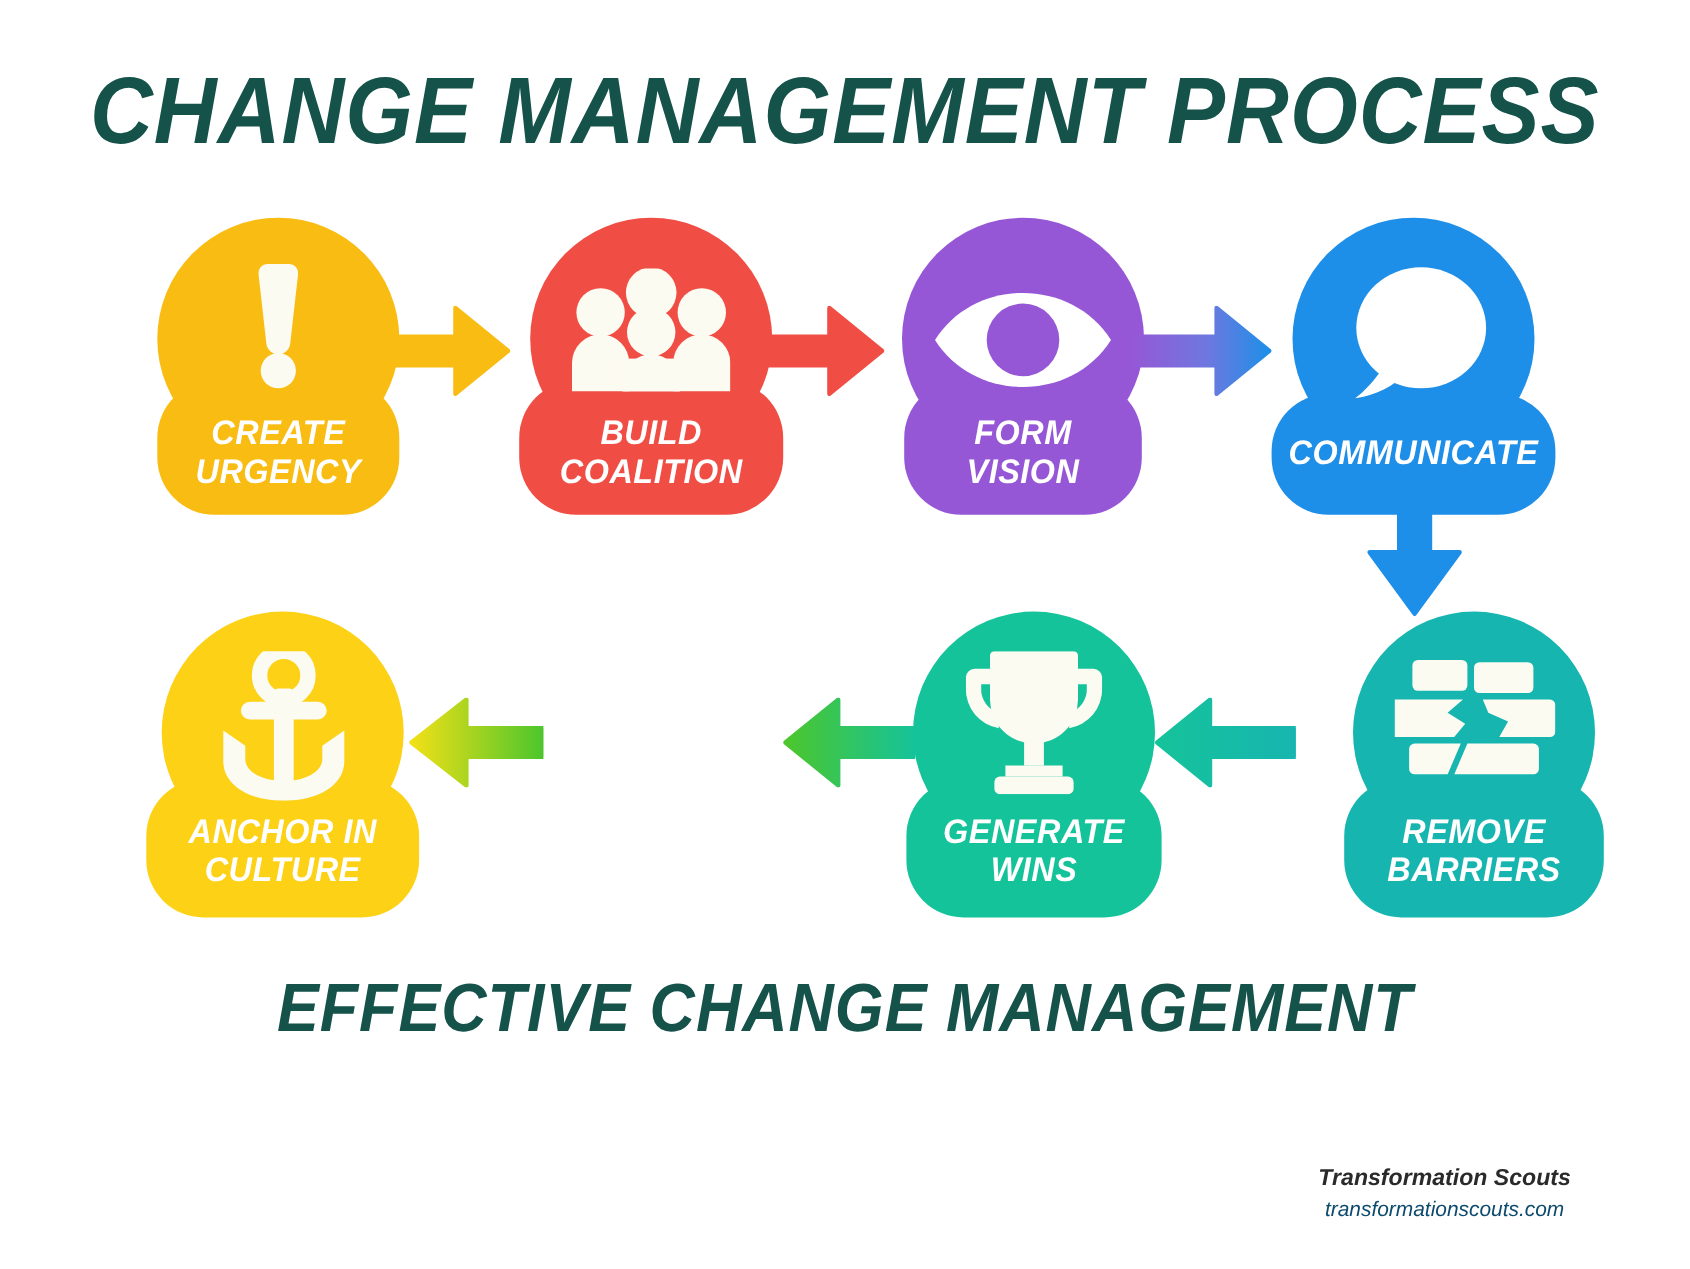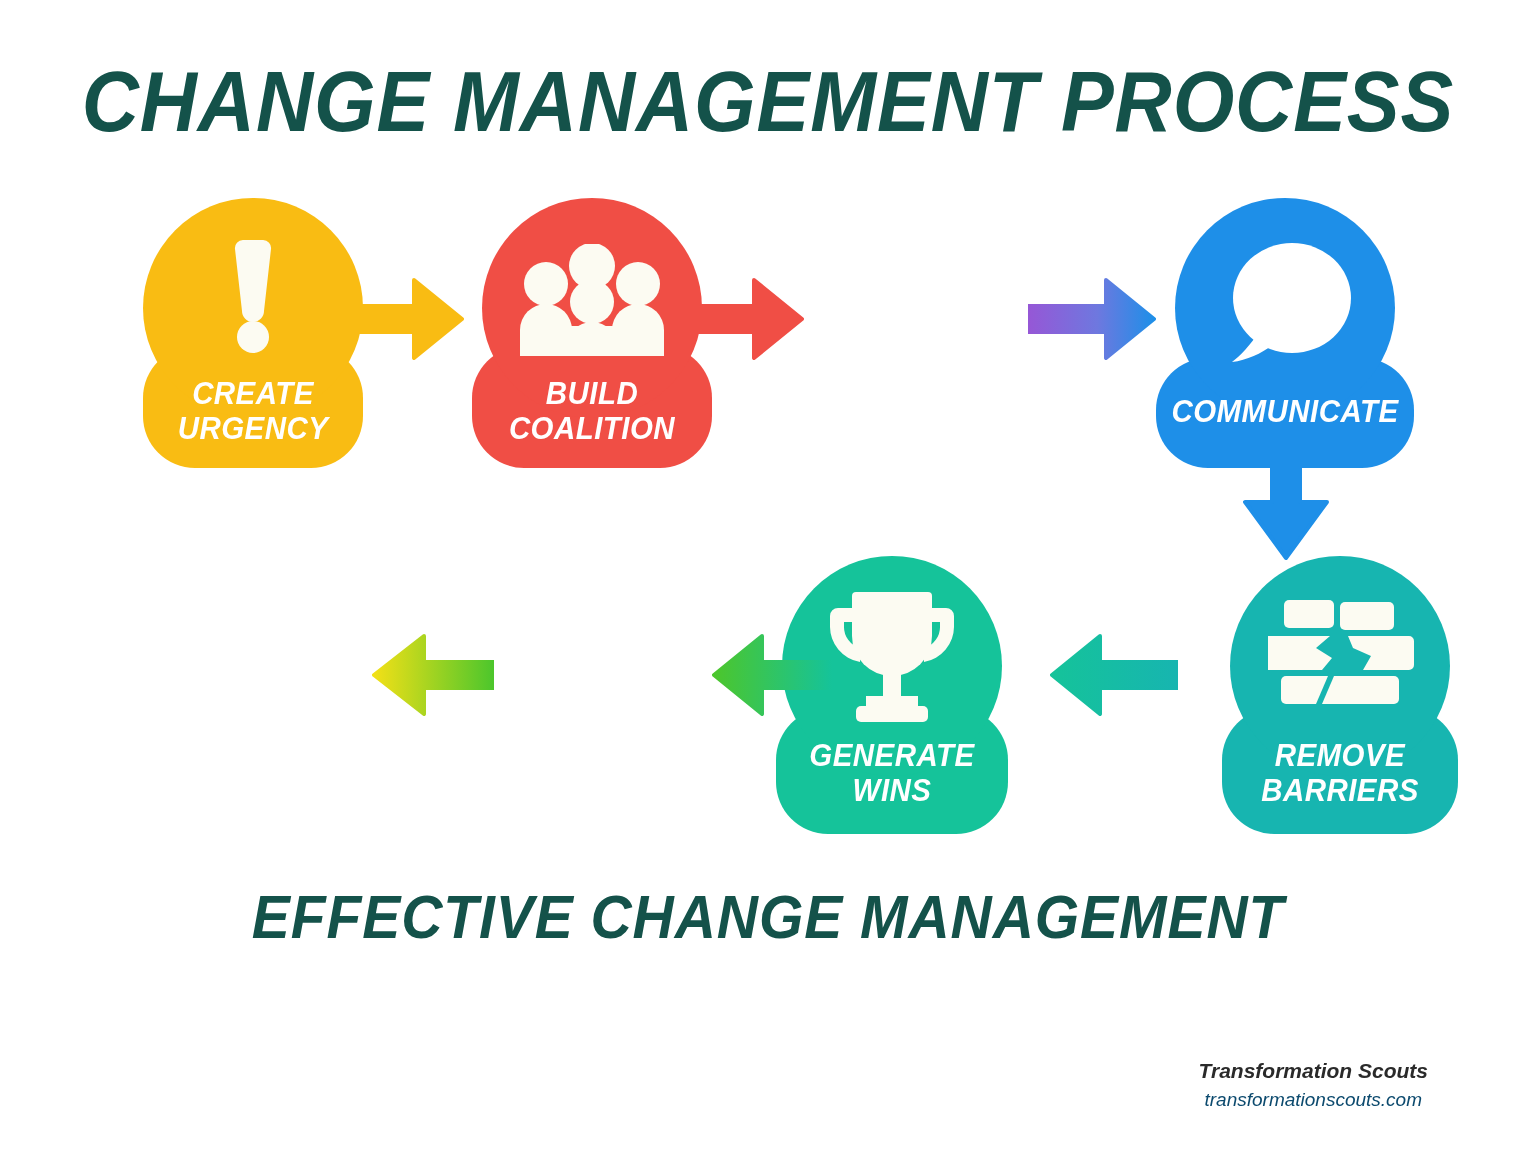--- a/index.html
+++ b/index.html
@@ -174,20 +174,32 @@
 
         <circle cx="72" cy="58" r="22" fill="#FCFBF2"></circle>
         <path d="M46,112 L46,104 a26,26 0 0 1 52,0 L98,112 Z" fill="#FCFBF2"></path>
         <rect x="46" y="82" width="52" height="30" fill="#FCFBF2"></rect>
       </svg>
     </div>
     <div class="label" style="top:178px;">BUILD
 COALITION</div>
   </div>
 
+  <div class="node" style="left:810px;top:198px;width:240px;height:270px;">
+    <div class="base" style="left:12px;top:148px;width:216px;height:122px;background:#9657D6;"></div>
+    <div class="circle" style="left:10px;top:0;width:220px;height:220px;background:#9657D6;"></div>
+    <div class="icon" style="left:36px;top:62px;">
+      <svg width="168" height="98" viewBox="0 0 168 98">
+        <path d="M4,49 C40,-8 128,-8 164,49 C128,106 40,106 4,49 Z" fill="#FFFFFF"></path>
+        <circle cx="84" cy="49" r="33" fill="#9657D6"></circle>
+      </svg>
+    </div>
+    <div class="label" style="top:178px;">FORM
+VISION</div>
+  </div>
 
   <div class="node" style="left:1156px;top:198px;width:258px;height:270px;">
     <div class="base" style="left:0px;top:160px;width:258px;height:110px;background:#1E8FE8;"></div>
     <div class="circle" style="left:19px;top:0;width:220px;height:220px;background:#1E8FE8;"></div>
     <div class="icon" style="left:64px;top:40px;">
       <svg width="136" height="128" viewBox="0 0 136 128">
         <ellipse cx="72" cy="60" rx="59" ry="55" fill="#FFFFFF"></ellipse>
         <path d="M40,92 C30,108 20,118 12,124 C30,122 48,112 58,102 Z" fill="#FFFFFF"></path>
       </svg>
     </div>
@@ -207,21 +219,21 @@
         <path d="M80,36 h61 a5,5 0 0 1 5,5 v24 a5,5 0 0 1 -5,5 h-46 l8,-14 l-18,-8 z" fill="#FCFBF2"></path>
 
         <path d="M18,76 h42 l-12,28 h-30 a5,5 0 0 1 -5,-5 v-18 a5,5 0 0 1 5,-5 z" fill="#FCFBF2"></path>
         <path d="M66,76 h60 a5,5 0 0 1 5,5 v18 a5,5 0 0 1 -5,5 h-72 z" fill="#FCFBF2"></path>
       </svg>
     </div>
     <div class="label" style="top:182px;">REMOVE
 BARRIERS</div>
   </div>
 
-  <div class="node" style="left:772px;top:556px;width:240px;height:278px;">
+  <div class="node" style="left:820px;top:556px;width:240px;height:278px;">
     <div class="base" style="left:4px;top:152px;width:232px;height:126px;background:#15C39A;"></div>
     <div class="circle" style="left:10px;top:0;width:220px;height:220px;background:#15C39A;"></div>
     <div class="icon" style="left:58px;top:36px;">
       <svg width="124" height="130" viewBox="0 0 124 130">
 
         <path d="M28,16 h-20 a8,8 0 0 0 -8,8 v10 a36,36 0 0 0 30,36 v-14 a22,22 0 0 1 -16,-22 v-4 h14 z" fill="#FCFBF2"></path>
 
         <path d="M96,16 h20 a8,8 0 0 1 8,8 v10 a36,36 0 0 1 -30,36 v-14 a22,22 0 0 0 16,-22 v-4 h-14 z" fill="#FCFBF2"></path>
 
         <path d="M22,6 h80 v38 a40,40 0 0 1 -80,0 z" fill="#FCFBF2"></path>
@@ -231,20 +243,38 @@
 
         <path d="M36,104 h52 v10 h-52 z" fill="#FCFBF2"></path>
         <rect x="26" y="114" width="72" height="16" rx="5" fill="#FCFBF2"></rect>
       </svg>
     </div>
     <div class="label" style="top:182px;">GENERATE
 WINS</div>
   </div>
 
 
+  <div class="node" style="left:133px;top:556px;width:248px;height:278px;">
+    <div class="base" style="left:0px;top:152px;width:248px;height:126px;background:#FCD116;"></div>
+    <div class="circle" style="left:14px;top:0;width:220px;height:220px;background:#FCD116;"></div>
+    <div class="icon" style="left:60px;top:36px;">
+      <svg width="130" height="136" viewBox="0 0 130 136">
+
+        <circle cx="65" cy="22" r="22" fill="none" stroke="#FCFBF2" stroke-width="14"></circle>
+
+        <rect x="56" y="34" width="18" height="92" rx="4" fill="#FCFBF2"></rect>
+
+        <rect x="26" y="46" width="78" height="16" rx="8" fill="#FCFBF2"></rect>
+
+        <path d="M10,72 v28 c0,22 24,36 55,36 c31,0 55,-14 55,-36 v-28 l-20,14 v12 c0,12 -16,20 -35,20 c-19,0 -35,-8 -35,-20 v-12 z" fill="#FCFBF2"></path>
+      </svg>
+    </div>
+    <div class="label" style="top:182px;">ANCHOR IN
+CULTURE</div>
+  </div>
 
   <div id="bottom-title" class="title">EFFECTIVE CHANGE MANAGEMENT</div>
 
   <div id="footer">
     <div class="brand">Transformation Scouts</div>
     <div class="site">transformationscouts.com</div>
   </div>
 
 </div>
 

